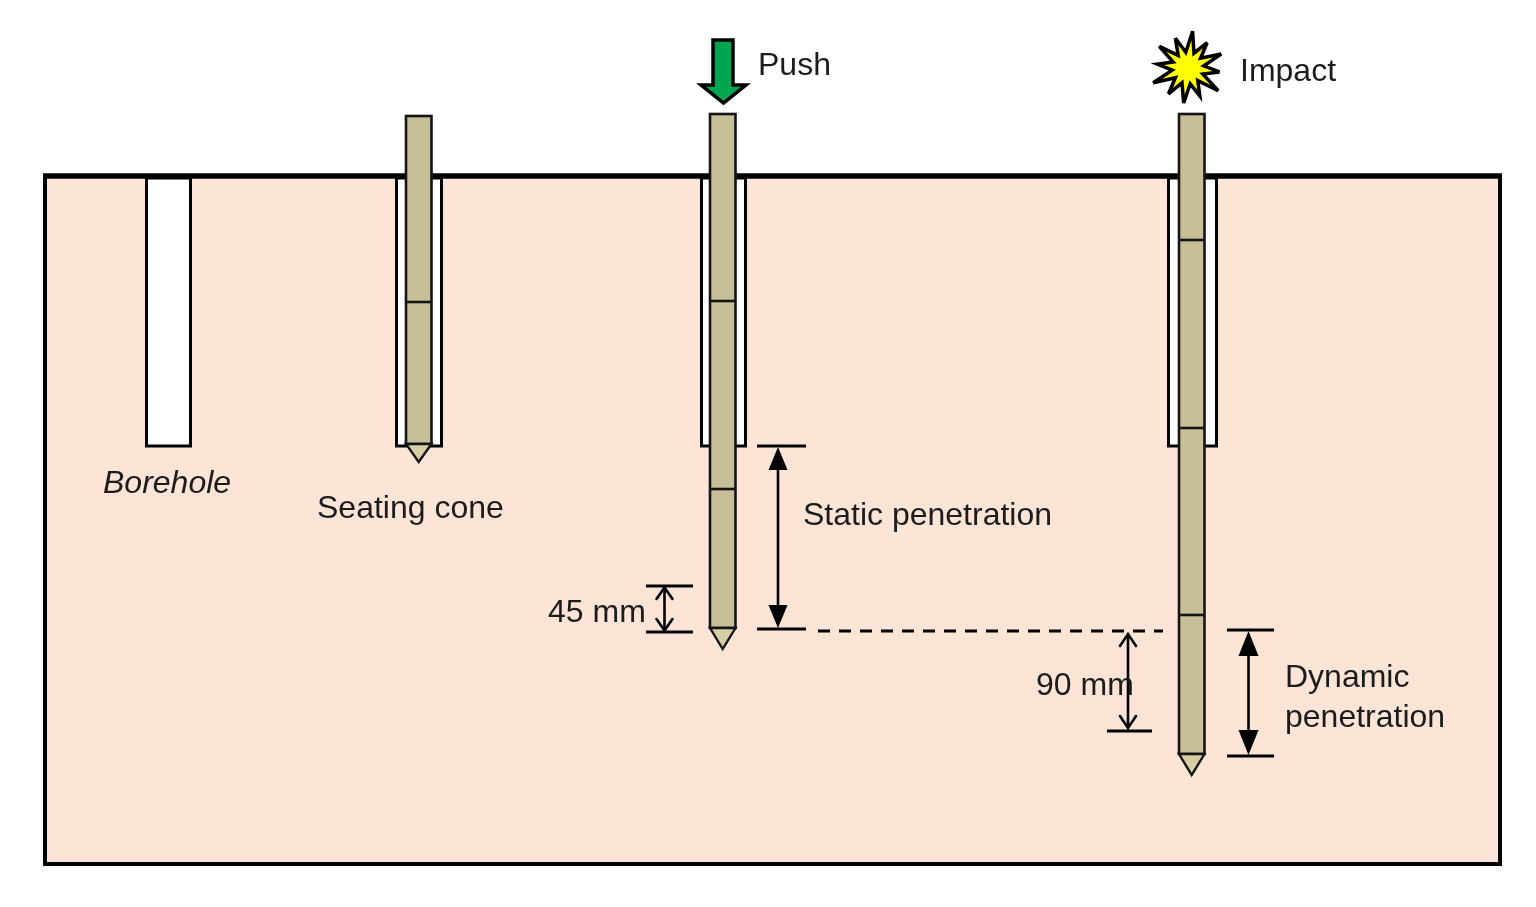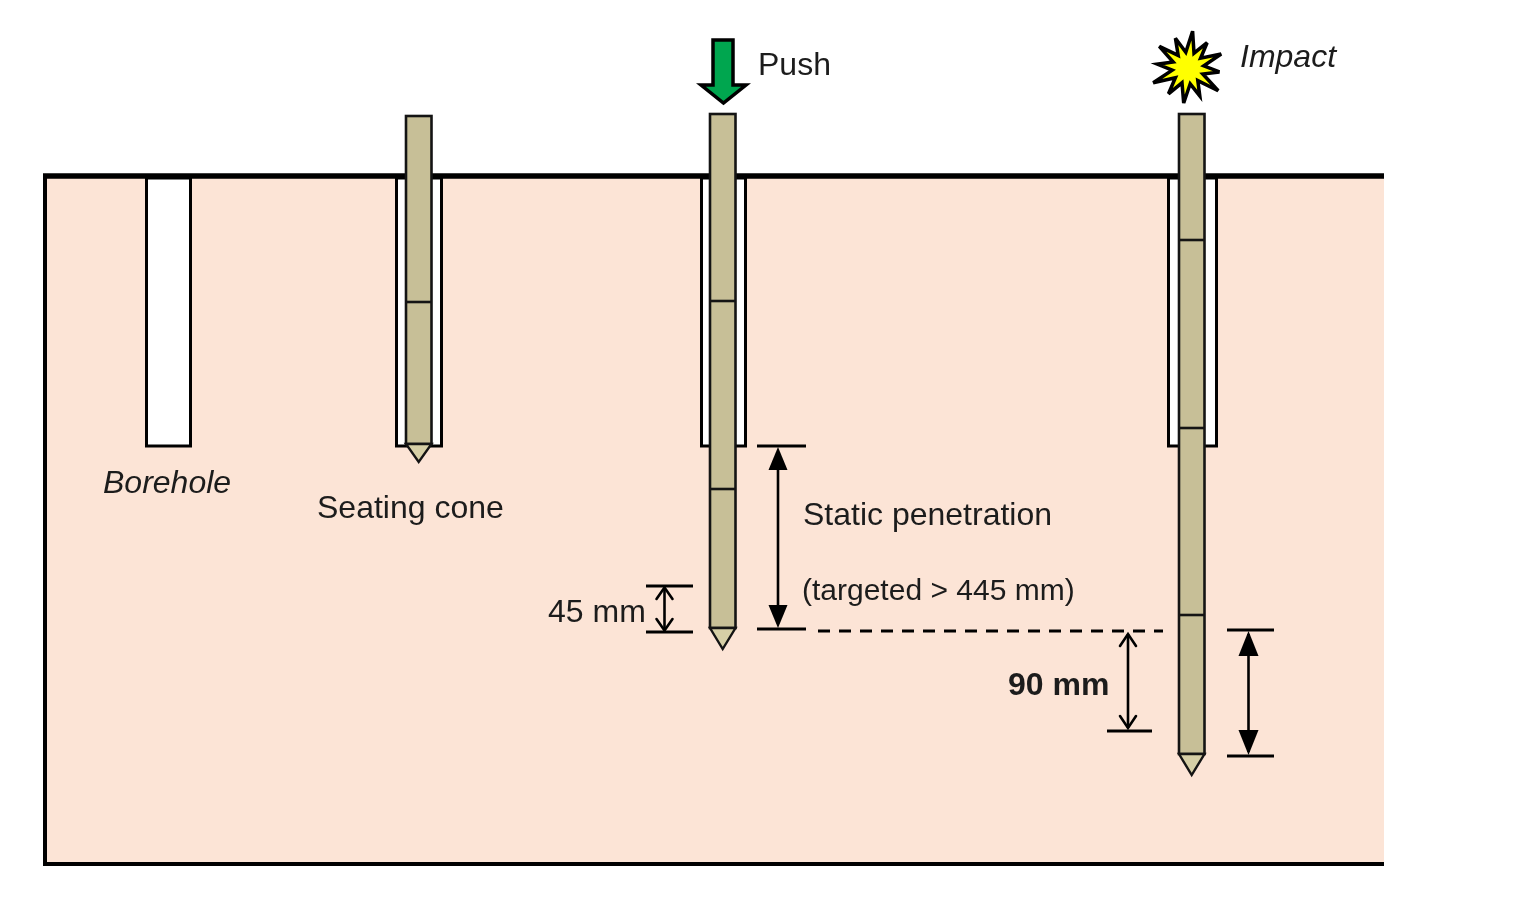--- a/index.html
+++ b/index.html
@@ -2,21 +2,21 @@
 <html style="--soil: #fce4d6; --rod: #c7bf97; --rod-tip: #d6cfa6; --casing-white: #ffffff; --outline-black: #000000; --push-arrow-green: #00a64f; --impact-star-yellow: #ffff00;"><head>
 <meta charset="utf-8">
 <style>
   :root{
     --soil:#fce4d6; --rod:#c7bf97; --rod-tip:#d6cfa6;
     --push-arrow-green:#00a64f; --impact-star-yellow:#ffff00;
     --casing-white:#ffffff; --outline-black:#000000;
   }
   html,body{margin:0;padding:0;background:#fff;}
   .stage{
-    position:relative;width:1384px;height:907px;background:#fff;overflow:hidden;
+    position:relative;width:1536px;height:907px;background:#fff;overflow:hidden;
     font-family:"Liberation Sans","DejaVu Sans",sans-serif;color:#1c1c1c;border-radius:11px;
   }
   svg.layer{position:absolute;left:0;top:0;}
   .lbl{position:absolute;font-size:32px;line-height:40px;white-space:pre-line;}
   .lbl-small{font-size:30px;line-height:37px;}
 
   .soil{fill:var(--soil);stroke:var(--outline-black);stroke-width:4;}
   .ground{stroke:var(--outline-black);stroke-width:5.5;fill:none;}
   .hole{fill:var(--casing-white);stroke:var(--outline-black);stroke-width:3;}
   .rod{fill:var(--rod);stroke:#141414;stroke-width:2.6;}
@@ -102,21 +102,22 @@
     <g>
       <line class="dimtick" x1="1227" y1="630" x2="1274" y2="630"></line>
       <line class="dimtick" x1="1227" y1="756" x2="1274" y2="756"></line>
       <line class="dimline" x1="1248.5" y1="634" x2="1248.5" y2="752"></line>
       <polygon class="dimhead" points="1248.5,631 1238.5,656 1258.5,656"></polygon>
       <polygon class="dimhead" points="1248.5,755 1238.5,730 1258.5,730"></polygon>
     </g>
   </svg>
 
   <div class="lbl" style="left:758px;top:44px;">Push</div>
-  <div class="lbl" style="left:1240px;top:36px;font-style:italic;">Impact</div>
+  <div class="lbl" style="left:1240px;top:50px;">Impact</div>
   <div class="lbl" style="left:103px;top:462px;font-style:italic;">Borehole</div>
   <div class="lbl" style="left:803px;top:494px;">Static penetration</div>
   <div class="lbl" style="left:317px;top:487px;">Seating cone</div>
-  <div class="lbl lbl-small" style="left:802px;top:571px;">(targeted &gt; 445 mm)</div>
   <div class="lbl" style="left:548px;top:591px;text-align:center;">45 mm</div>
-  <div class="lbl" style="left:1008px;top:664px;font-weight:bold;">90 mm</div>
+  <div class="lbl" style="left:1036px;top:664px;">90 mm</div>
+  <div class="lbl" style="left:1285px;top:656px;">Dynamic
+penetration</div>
 
 </div>
 
 </body></html>

